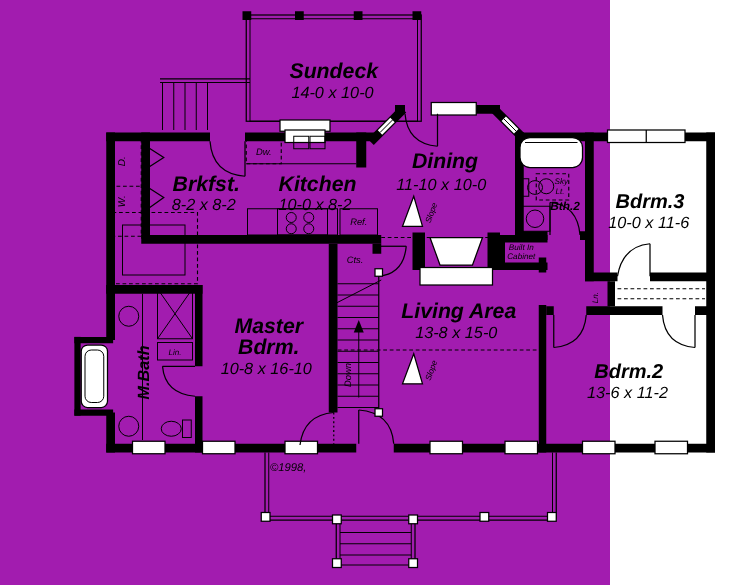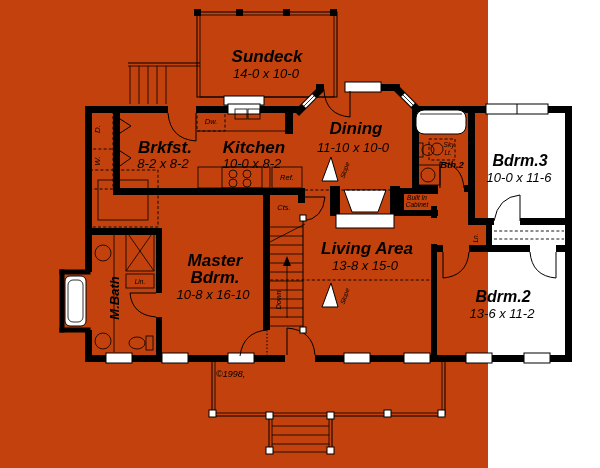--- a/index.html
+++ b/index.html
@@ -1,16 +1,16 @@
 <!DOCTYPE html>
 <html><head>
 <meta charset="utf-8">
 <style>
   html,body{margin:0;padding:0;background:#fff;}
-  .page{width:488px;height:468px;position:relative;background:#c2410c;font-family:"Liberation Sans",sans-serif;}
+  .page{width:488px;height:468px;position:relative;background:#a21caf;font-family:"Liberation Sans",sans-serif;}
   svg{display:block;}
   .wall{fill:#000;stroke:none;}
   .wline{stroke:#000;stroke-width:7;stroke-linecap:square;}
   .thin{stroke:#000;stroke-width:1;fill:none;}
   .thinf{stroke:#000;stroke-width:1;fill:#fff;}
   .thin75{stroke:#000;stroke-width:.8;fill:none;}
   .dash{stroke:#000;stroke-width:.9;fill:none;stroke-dasharray:3 2.2;}
   .dot{stroke:#000;stroke-width:1;fill:none;stroke-dasharray:1.5 2;}
   .win{fill:#fff;stroke:#000;stroke-width:1;}
   .room-name{font:italic bold 17px "Liberation Sans",sans-serif;fill:#000;text-anchor:middle;}

